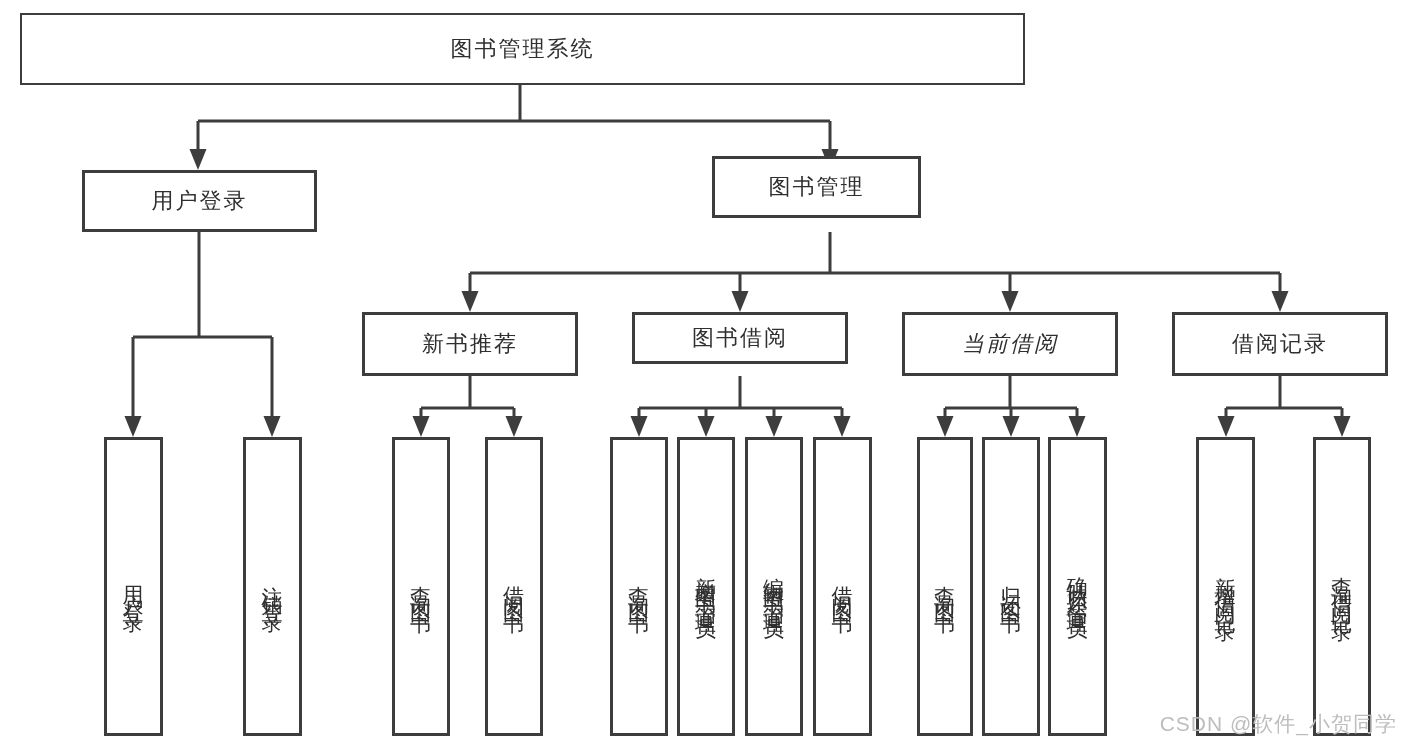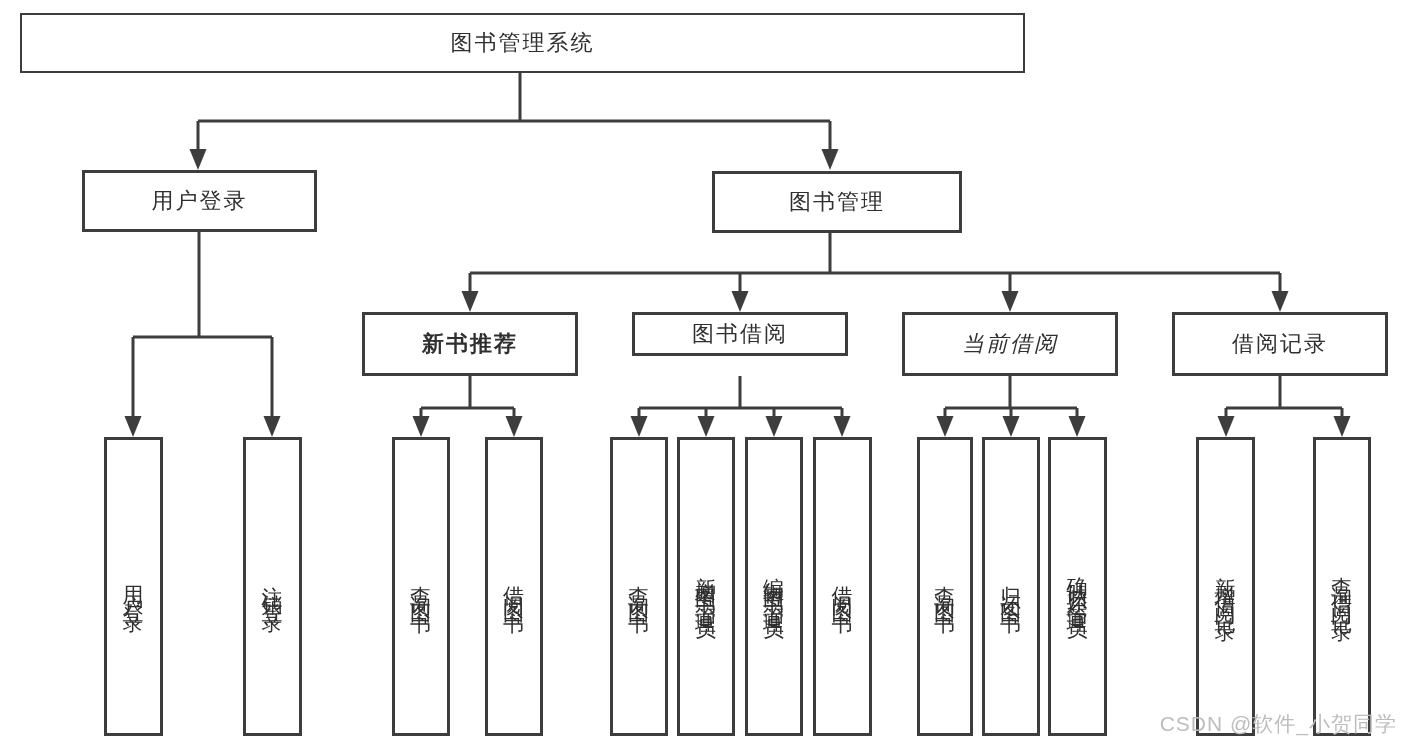--- a/index.html
+++ b/index.html
@@ -96,35 +96,35 @@
       <polygon points="765.5,416 782.5,416 774,437"></polygon>
       <polygon points="833.5,416 850.5,416 842,437"></polygon>
       <polygon points="936.5,416 953.5,416 945,437"></polygon>
       <polygon points="1002.5,416 1019.5,416 1011,437"></polygon>
       <polygon points="1068.5,416 1085.5,416 1077,437"></polygon>
       <polygon points="1217.5,416 1234.5,416 1226,437"></polygon>
       <polygon points="1333.5,416 1350.5,416 1342,437"></polygon>
     </g>
   </svg>
 
-  <div class="node root" style="left:20px; top:13px; width:1005px; height:60px;">
+  <div class="node root" style="left:20px; top:13px; width:1005px; height:72px;">
     <span>图书管理系统</span>
   </div>
 
   <div class="node" style="left:82px; top:170px; width:235px; height:62px;">
     <span>用户登录</span>
   </div>
-  <div class="node" style="left:712px; top:171px; width:250px; height:62px;text-align:right;">
+  <div class="node" style="left:712px; top:156px; width:209px; height:62px;text-align:right;">
     <span>图书管理</span>
   </div>
 
-  <div class="node" style="left:362px; top:312px; width:216px; height:64px;font-weight:bold;">
+  <div class="node" style="left:362px; top:312px; width:216px; height:64px;">
     <span>新书推荐</span>
   </div>
-  <div class="node" style="left:632px; top:312px; width:216px; height:44px;">
+  <div class="node" style="left:632px; top:312px; width:216px; height:52px;">
     <span>图书借阅</span>
   </div>
   <div class="node" style="left:902px; top:312px; width:216px; height:64px;font-style:italic;">
     <span>当前借阅</span>
   </div>
   <div class="node" style="left:1172px; top:312px; width:216px; height:64px;">
     <span>借阅记录</span>
   </div>
 
   <div class="leaf" style="left:104px; top:437px; width:59px; height:299px;">

